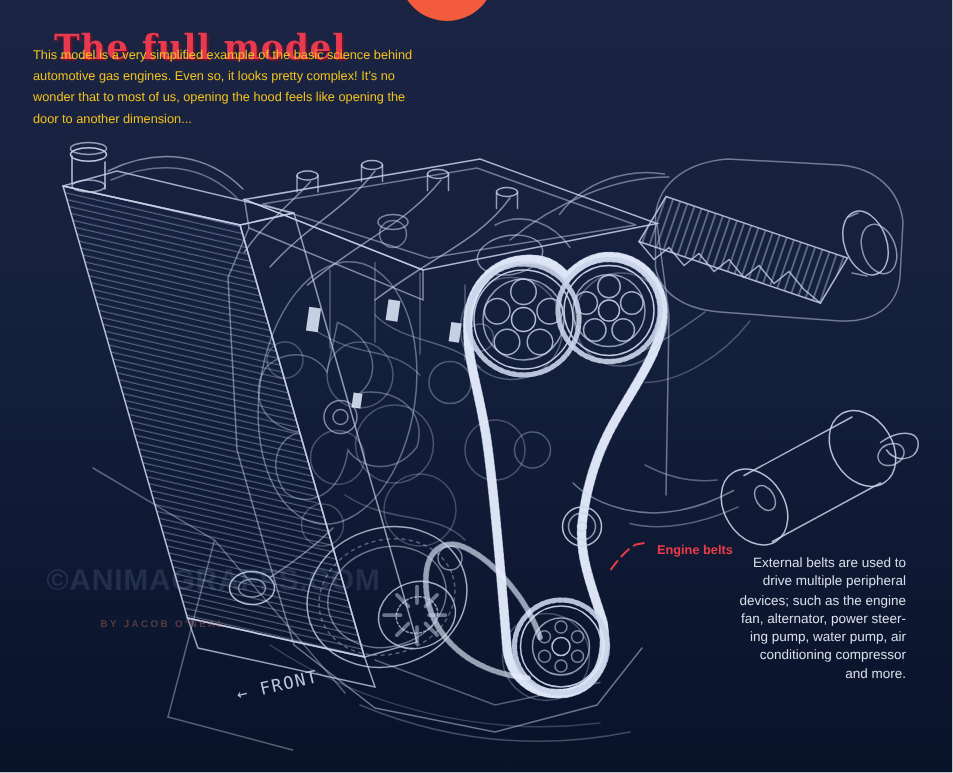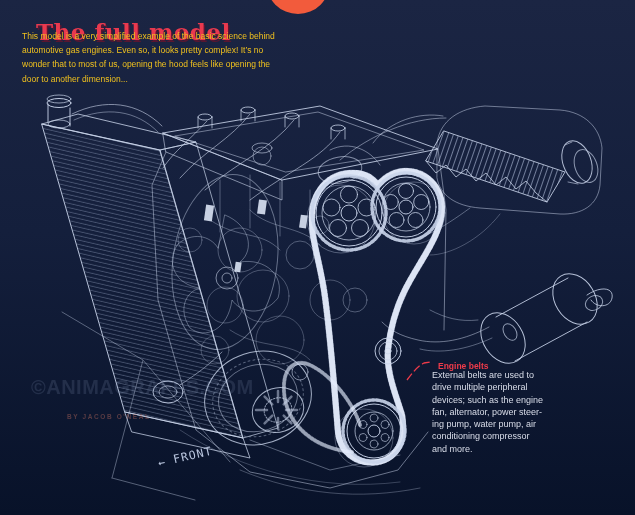--- a/index.html
+++ b/index.html
@@ -38,22 +38,22 @@
     position:absolute;left:158px;top:456px;margin:0;
     font-family:"DejaVu Sans Mono",monospace;
     font-size:11.5px;color:#b9c5de;letter-spacing:1px;
     transform:rotate(-13deg);transform-origin:left center;white-space:nowrap;
   }
   .ann-label{
     position:absolute;left:432px;top:355px;margin:6px;
     font-size:8.5px;font-weight:bold;color:#ee3b4a;white-space:nowrap;
   }
   .ann-body{
-    position:absolute;left:432px;top:369px;width:160px;margin:0;
-    font-size:9px;line-height:12.3px;color:#d9dde9;white-space:pre-line;
+    position:absolute;left:444px;top:369px;width:160px;margin:0;
+    font-size:9px;line-height:12.3px;color:#d9dde9;white-space:pre-line;text-align:right;
   }
 </style>
 </head>
 <body>
 
 <div id="stage">
 
   <div class="orange-circle"></div>
 
   <h1 class="title">The full model</h1>

